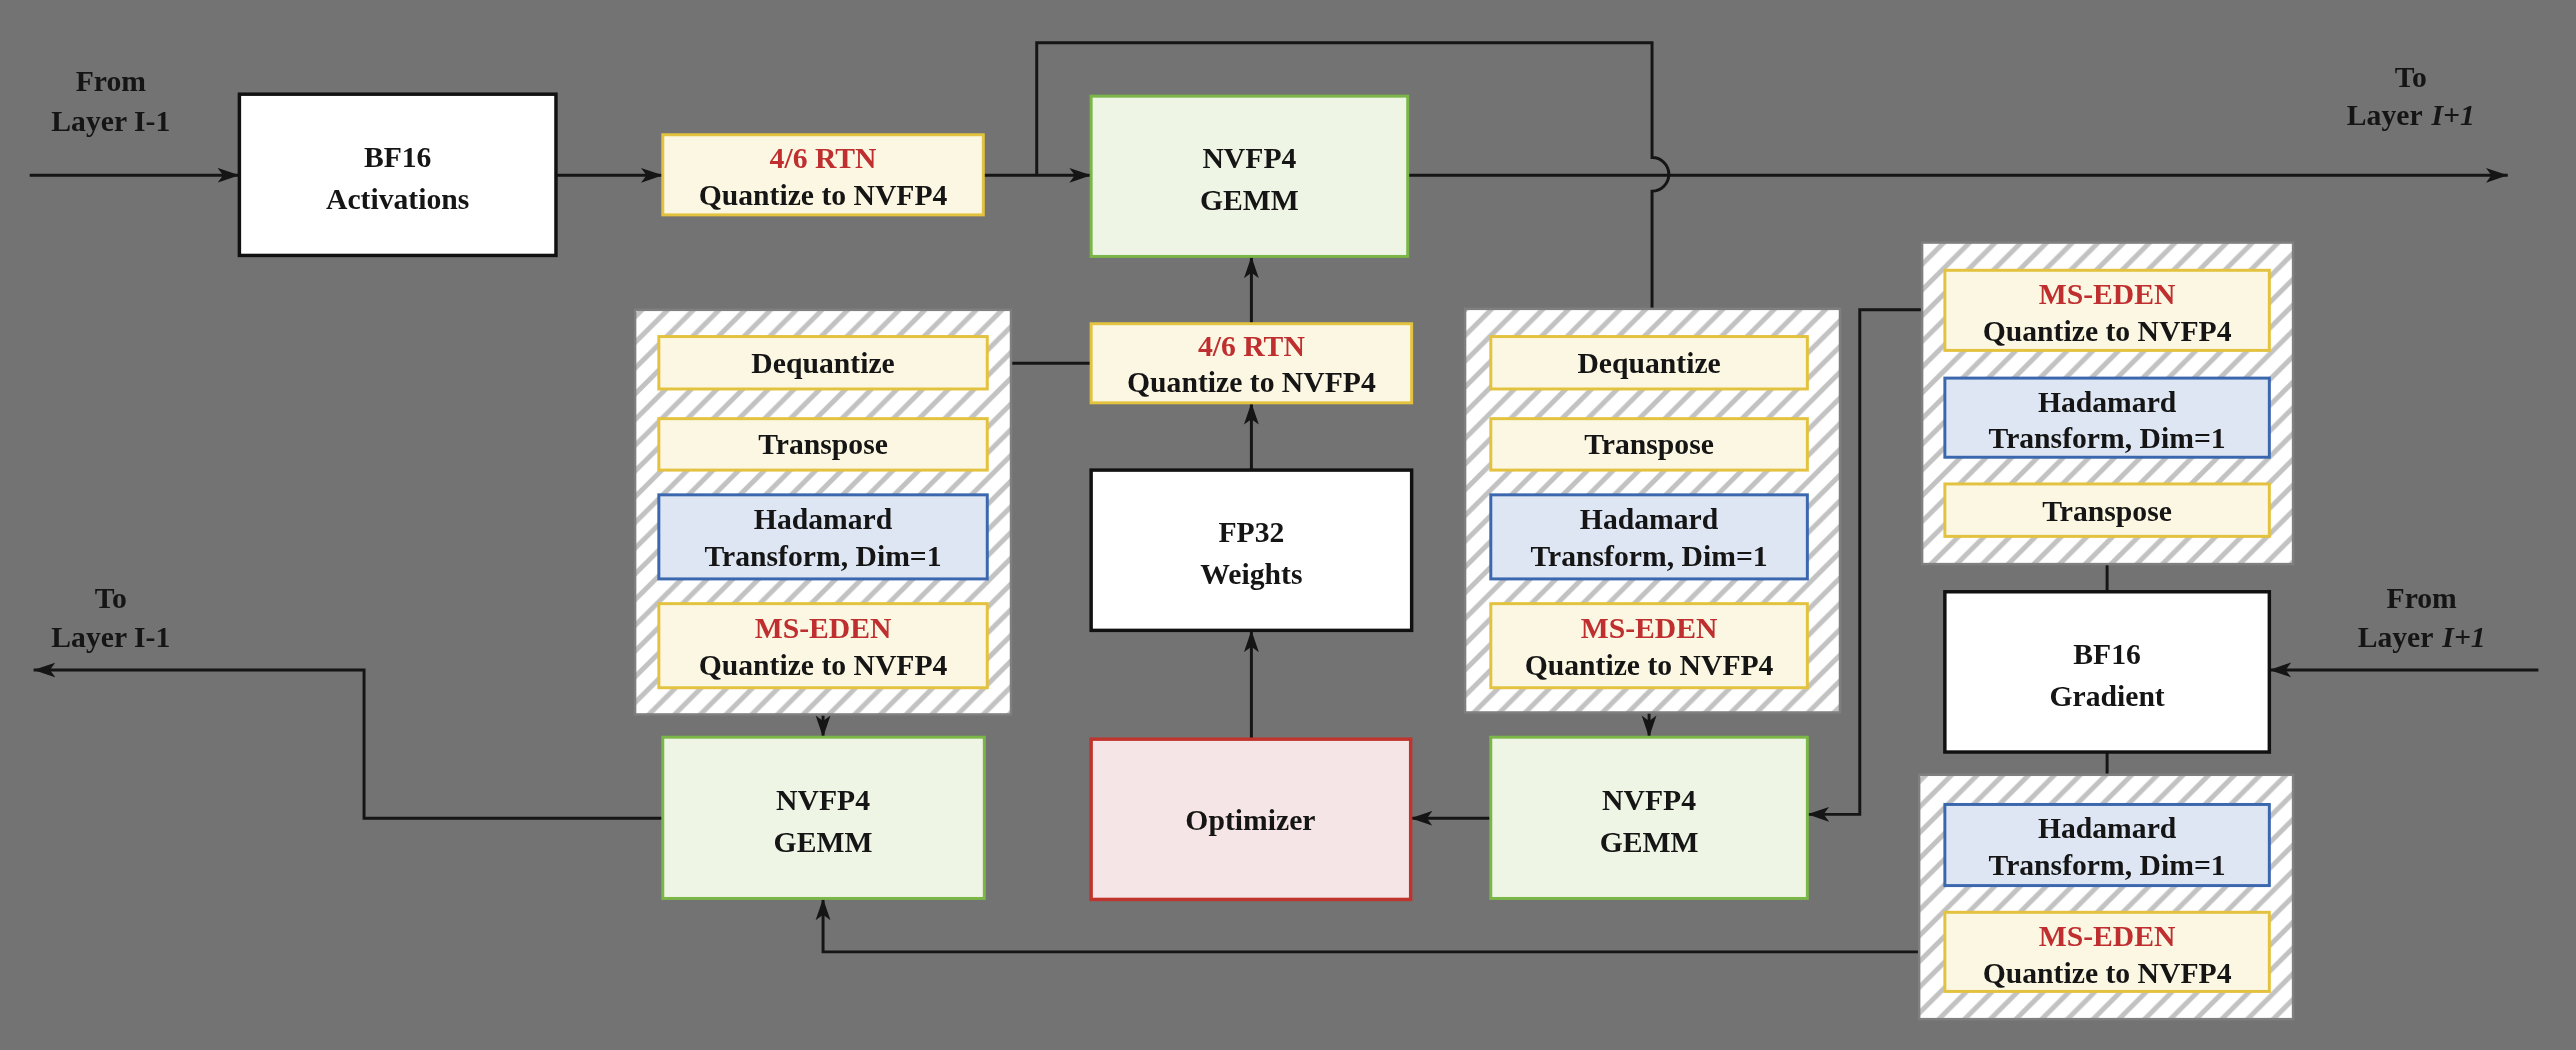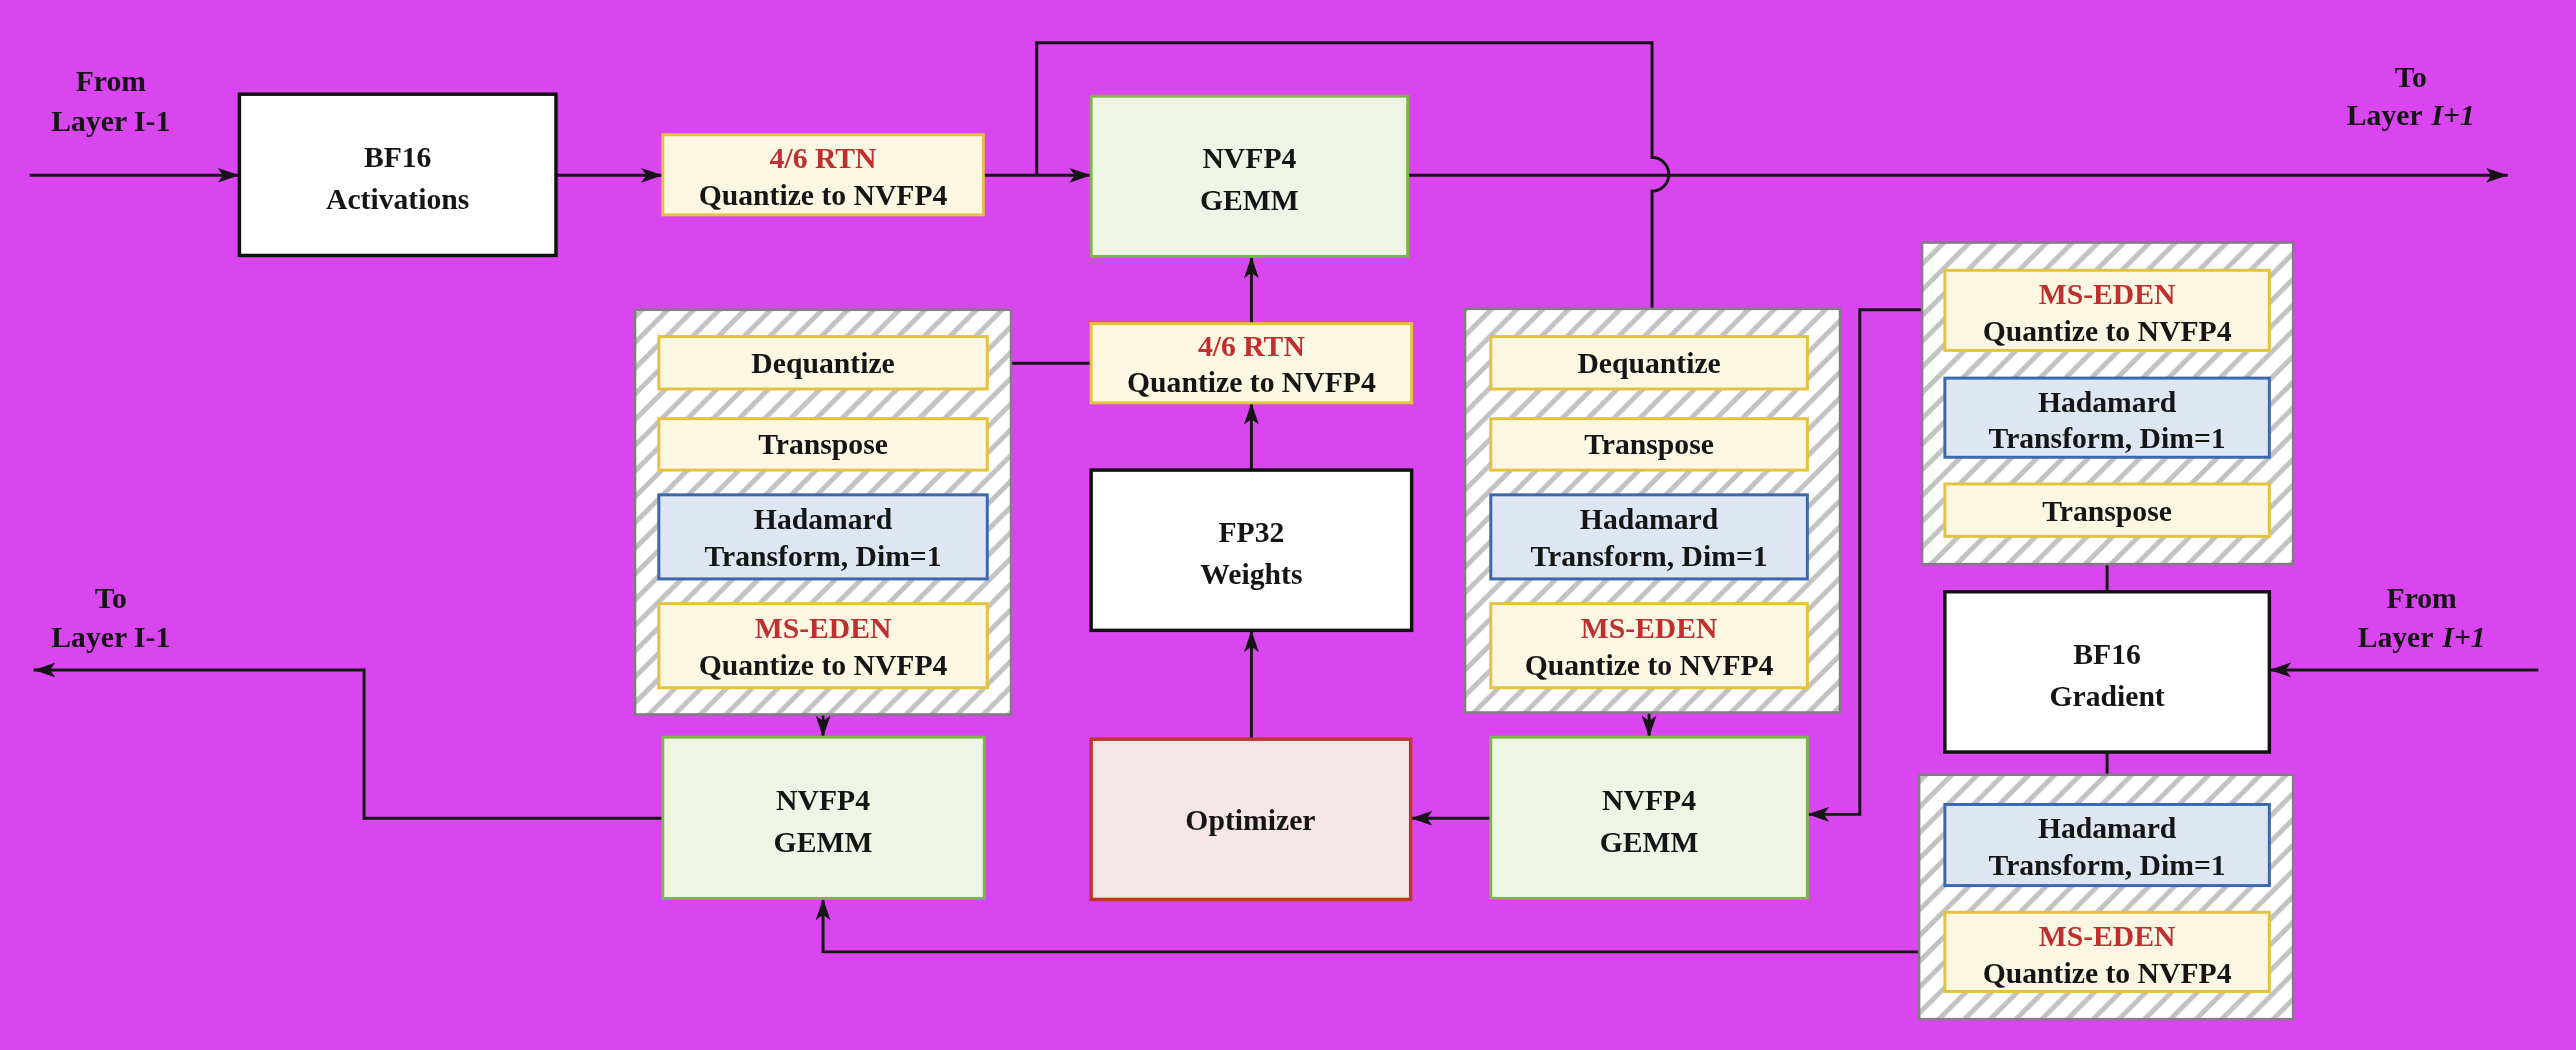--- a/index.html
+++ b/index.html
@@ -1,16 +1,16 @@
 <!DOCTYPE html>
 <html style="--line: #151515; --black_border: #111111; --yellow_fill: #fbf7e2; --yellow_border: #e3c23f; --green_fill: #eff5e5; --green_border: #7ab648; --blue_fill: #dee6f3; --blue_border: #3a67ad; --pink_fill: #f6e5e6; --pink_border: #c0342e; --red_text: #bf2f2f; --hatch_stroke: #c2c2c2; --hatch_border: #7f7f7f;"><head>
 <meta charset="utf-8">
 <style>
   html,body{margin:0;padding:0;background:#ffffff;}
-  .stage{width:2576px;height:1051px;position:relative;background:#d946ef;}
+  .stage{width:2576px;height:1051px;position:relative;background:#737373;}
   svg{display:block;}
   text{
     font-family:"Liberation Serif","DejaVu Serif",serif;
     font-weight:bold;
     font-size:30px;
     fill:#151515;
     text-anchor:middle;
   }
   .red-text{fill:var(--red_text,#bf2f2f);}
   .it{font-style:italic;}

